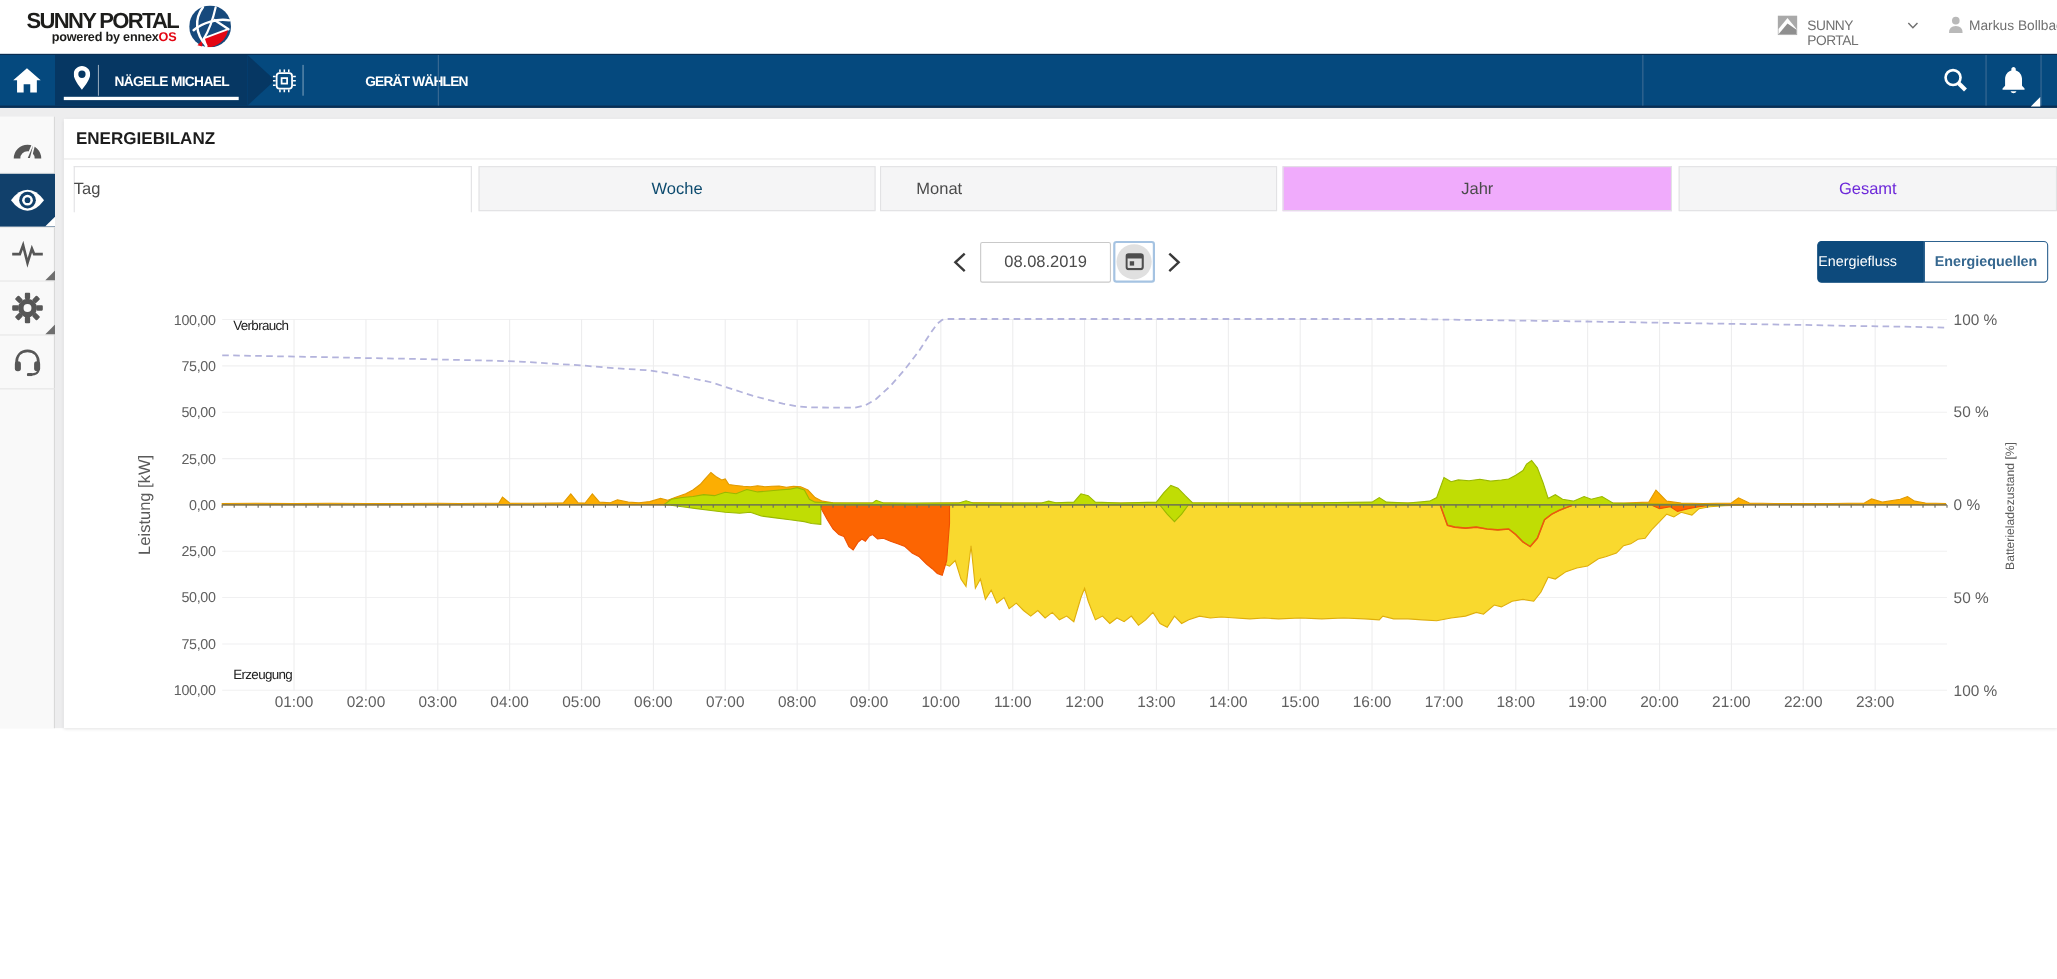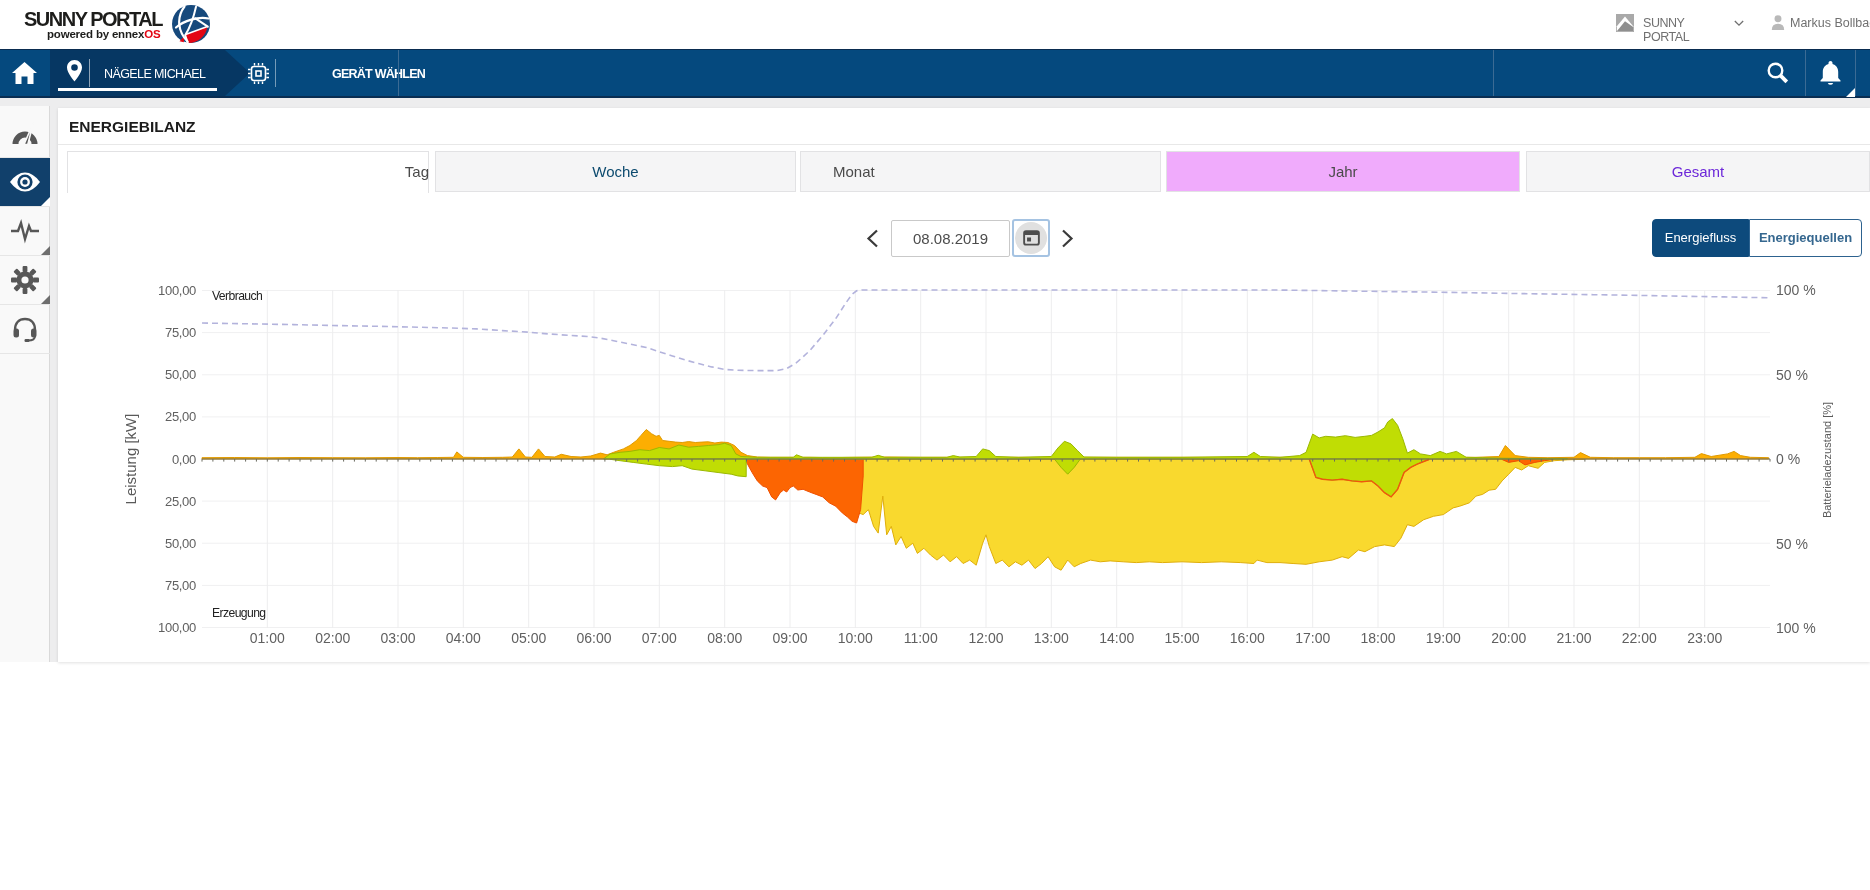--- a/index.html
+++ b/index.html
@@ -52,21 +52,21 @@
   </svg>
 
   <div class="abs" style="left:50px;top:50px;width:175px;height:46px;background:#063763;"></div>
   <svg class="abs" style="left:225px;top:50px;" width="25" height="46" viewBox="0 0 25 46">
       <path d="M0 0 L25 23 L0 46 Z" fill="#063763"></path>
     </svg>
   <svg class="abs" style="left:67px;top:60px;" width="15" height="22" viewBox="0 0 15 22">
     <path d="M7.5 0 C3.3 0 0 3.3 0 7.5 C0 13 7.5 21.5 7.5 21.5 C7.5 21.5 15 13 15 7.5 C15 3.3 11.7 0 7.5 0 Z M7.5 10.8 A3.3 3.3 0 1 1 7.5 4.2 A3.3 3.3 0 0 1 7.5 10.8 Z" fill="#fff"></path>
   </svg>
   <div class="abs" style="left:89px;top:59px;width:1px;height:28px;background:rgba(255,255,255,0.55);"></div>
-  <div class="abs" style="left:104px;top:66.8px;font-size:12.5px;font-weight:normal;color:#fff;letter-spacing:-0.6px;">NÄGELE MICHAEL</div>
+  <div class="abs" style="left:104px;top:66.8px;font-size:12.5px;font-weight:bold;color:#fff;letter-spacing:-0.6px;">NÄGELE MICHAEL</div>
   <div class="abs" style="left:58px;top:88px;width:159px;height:3px;background:#fff;"></div>
 
   <svg class="abs" style="left:248px;top:63px;" width="21" height="21" viewBox="0 0 21 21">
     <g stroke="#fff" stroke-width="1.6" fill="none">
       <rect x="3.5" y="3.5" width="14" height="14" rx="2.5"></rect>
       <rect x="8" y="8" width="5" height="5"></rect>
     </g>
     <g stroke="#fff" stroke-width="1.4">
       <path d="M6.5 0 v2.6 M10.5 0 v2.6 M14.5 0 v2.6"></path>
       <path d="M6.5 18.4 v2.6 M10.5 18.4 v2.6 M14.5 18.4 v2.6"></path>
@@ -149,42 +149,42 @@
     <rect x="19" y="12.5" width="5.5" height="9" rx="2.5" fill="#575757"></rect>
     <path d="M23 20 C23 23 20 24.5 16 24.5" fill="none" stroke="#575757" stroke-width="2"></path>
     <rect x="12.5" y="23" width="5" height="3" rx="1.2" fill="#575757"></rect>
   </svg>
 
   <div class="abs" style="left:58px;top:108px;width:1812px;height:554px;background:#fff;box-shadow:0 1px 3px rgba(0,0,0,0.12);"></div>
   <div class="abs" style="left:69px;top:118px;font-size:15.5px;font-weight:bold;color:#1c1c1c;letter-spacing:0;">ENERGIEBILANZ</div>
   <div class="abs" style="left:58px;top:144px;width:1812px;height:1px;background:#e8e8e8;"></div>
 
   <div class="abs" style="left:67px;top:151px;width:362px;height:42px;background:#fff;border:1px solid #e2e2e4;border-bottom:none;"></div>
-  <div class="abs" style="left:67px;top:151px;width:362px;height:42px;line-height:42px;text-align:right;font-size:15px;color:#4a4a4a;">Tag</div>
+  <div class="abs" style="left:67px;top:151px;width:362px;height:42px;line-height:42px;text-align:left;font-size:15px;color:#4a4a4a;">Tag</div>
   <div class="abs" style="left:435px;top:151px;width:361px;height:41px;background:#f5f5f6;border:1px solid #e2e2e4;line-height:40px;text-align:center;font-size:15px;color:#0c4a6e;">Woche</div>
   <div class="abs" style="left:800px;top:151px;width:361px;height:41px;background:#f5f5f6;border:1px solid #e2e2e4;line-height:40px;text-align:left;font-size:15px;color:#4a4a4a;padding-left:32px;">Monat</div>
   <div class="abs" style="left:1166px;top:151px;width:354px;height:41px;background:#f0abfc;border:1px solid #e2e2e4;line-height:40px;text-align:center;font-size:15px;color:#4a4a4a;">Jahr</div>
   <div class="abs" style="left:1526px;top:151px;width:344px;height:41px;background:#f5f5f6;border:1px solid #e2e2e4;line-height:40px;text-align:center;font-size:15px;color:#6d28d9;">Gesamt</div>
 
   <svg class="abs" style="left:866px;top:229px;" width="13" height="19" viewBox="0 0 13 19">
       <path d="M11 1.5 L2.5 9.5 L11 17.5" fill="none" stroke="#3a3a3a" stroke-width="2.2"></path>
     </svg>
   <div class="abs" style="left:891px;top:220px;width:119px;height:37px;background:#fff;border:1px solid #c9c9c9;border-radius:2px;line-height:35px;text-align:center;font-size:15px;color:#4c4c4c;">08.08.2019</div>
   <div class="abs" style="left:1012px;top:219px;width:38px;height:38px;background:#fff;border:2px solid #a5c3e2;border-radius:3px;"></div>
   <div class="abs" style="left:1015px;top:222px;width:32px;height:32px;background:#e0e0e0;border-radius:50%;"></div>
   <svg class="abs" style="left:1023px;top:229px;" width="17" height="17" viewBox="0 0 18 18">
     <rect x="1.2" y="2.2" width="15.6" height="14.4" rx="2" fill="none" stroke="#4e4e4e" stroke-width="2"></rect>
     <rect x="1.2" y="2.2" width="15.6" height="4.2" rx="1" fill="#4e4e4e"></rect>
     <rect x="4.3" y="9" width="4.2" height="4.2" fill="#4e4e4e"></rect>
   </svg>
   <svg class="abs" style="left:1061px;top:229px;" width="13" height="19" viewBox="0 0 13 19">
       <path d="M2 1.5 L10.5 9.5 L2 17.5" fill="none" stroke="#3a3a3a" stroke-width="2.2"></path>
     </svg>
 
-  <div class="abs" style="left:1652px;top:219px;width:97px;height:38px;background:#0d4a7c;border:1px solid #0d4a7c;border-radius:4px 0 0 4px;line-height:36px;text-align:center;font-size:13px;color:#fff;">Energiefluss</div>
+  <div class="abs" style="left:1652px;top:219px;width:97px;height:38px;background:#0d4a7c;border:1px solid #0d4a7c;border-radius:4px 0 0 4px;line-height:36px;font-size:13px;color:#fff;">Energiefluss</div>
   <div class="abs" style="left:1749px;top:219px;width:113px;height:38px;background:#fff;border:1px solid #2d628f;border-radius:0 4px 4px 0;line-height:36px;text-align:center;font-size:13px;color:#35678f;font-weight:bold;">Energiequellen</div>
 
   <svg class="abs" style="left:0;top:0;" width="1870" height="890" viewBox="0 0 1870 890">
 <line x1="202" y1="290.5" x2="1770" y2="290.5" stroke="#f0f0f1" stroke-width="1"></line>
 <line x1="202" y1="332.6" x2="1770" y2="332.6" stroke="#f0f0f1" stroke-width="1"></line>
 <line x1="202" y1="374.8" x2="1770" y2="374.8" stroke="#f0f0f1" stroke-width="1"></line>
 <line x1="202" y1="416.9" x2="1770" y2="416.9" stroke="#f0f0f1" stroke-width="1"></line>
 <line x1="202" y1="501.1" x2="1770" y2="501.1" stroke="#f0f0f1" stroke-width="1"></line>
 <line x1="202" y1="543.2" x2="1770" y2="543.2" stroke="#f0f0f1" stroke-width="1"></line>
 <line x1="202" y1="585.4" x2="1770" y2="585.4" stroke="#f0f0f1" stroke-width="1"></line>

